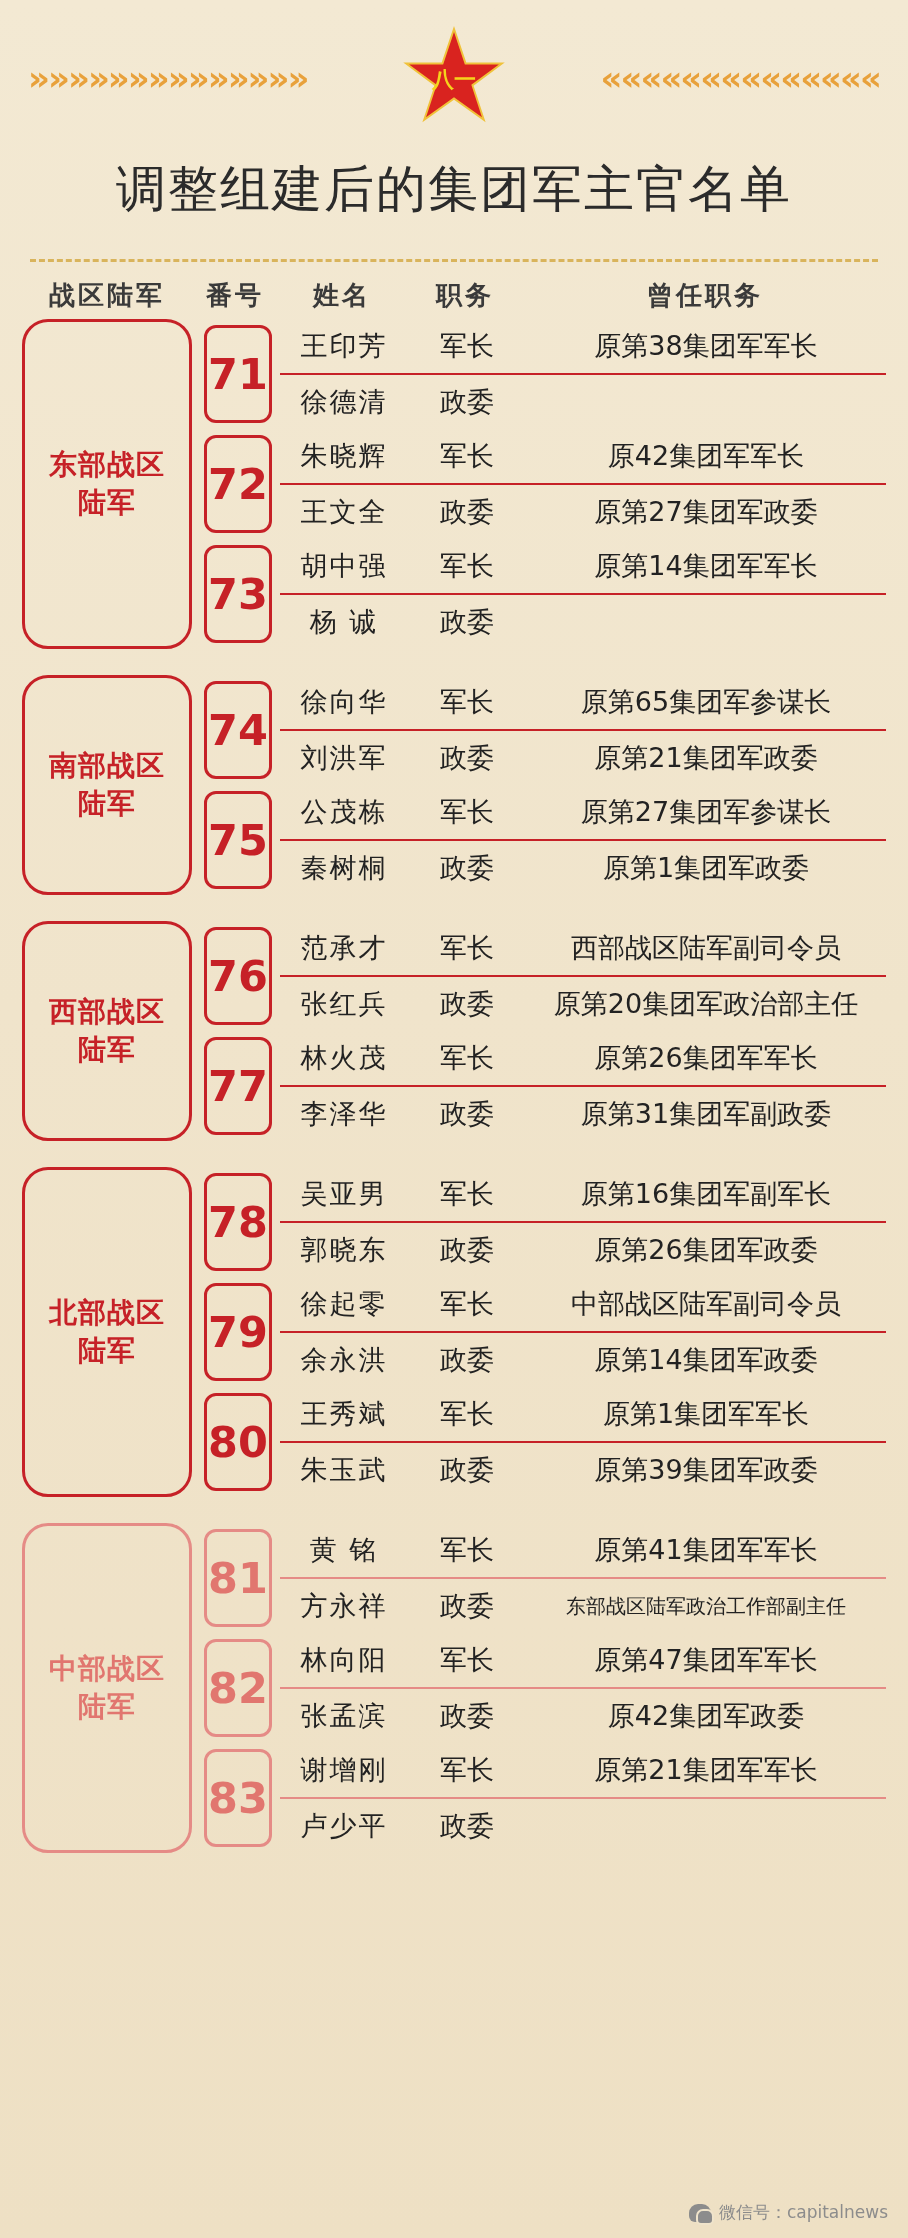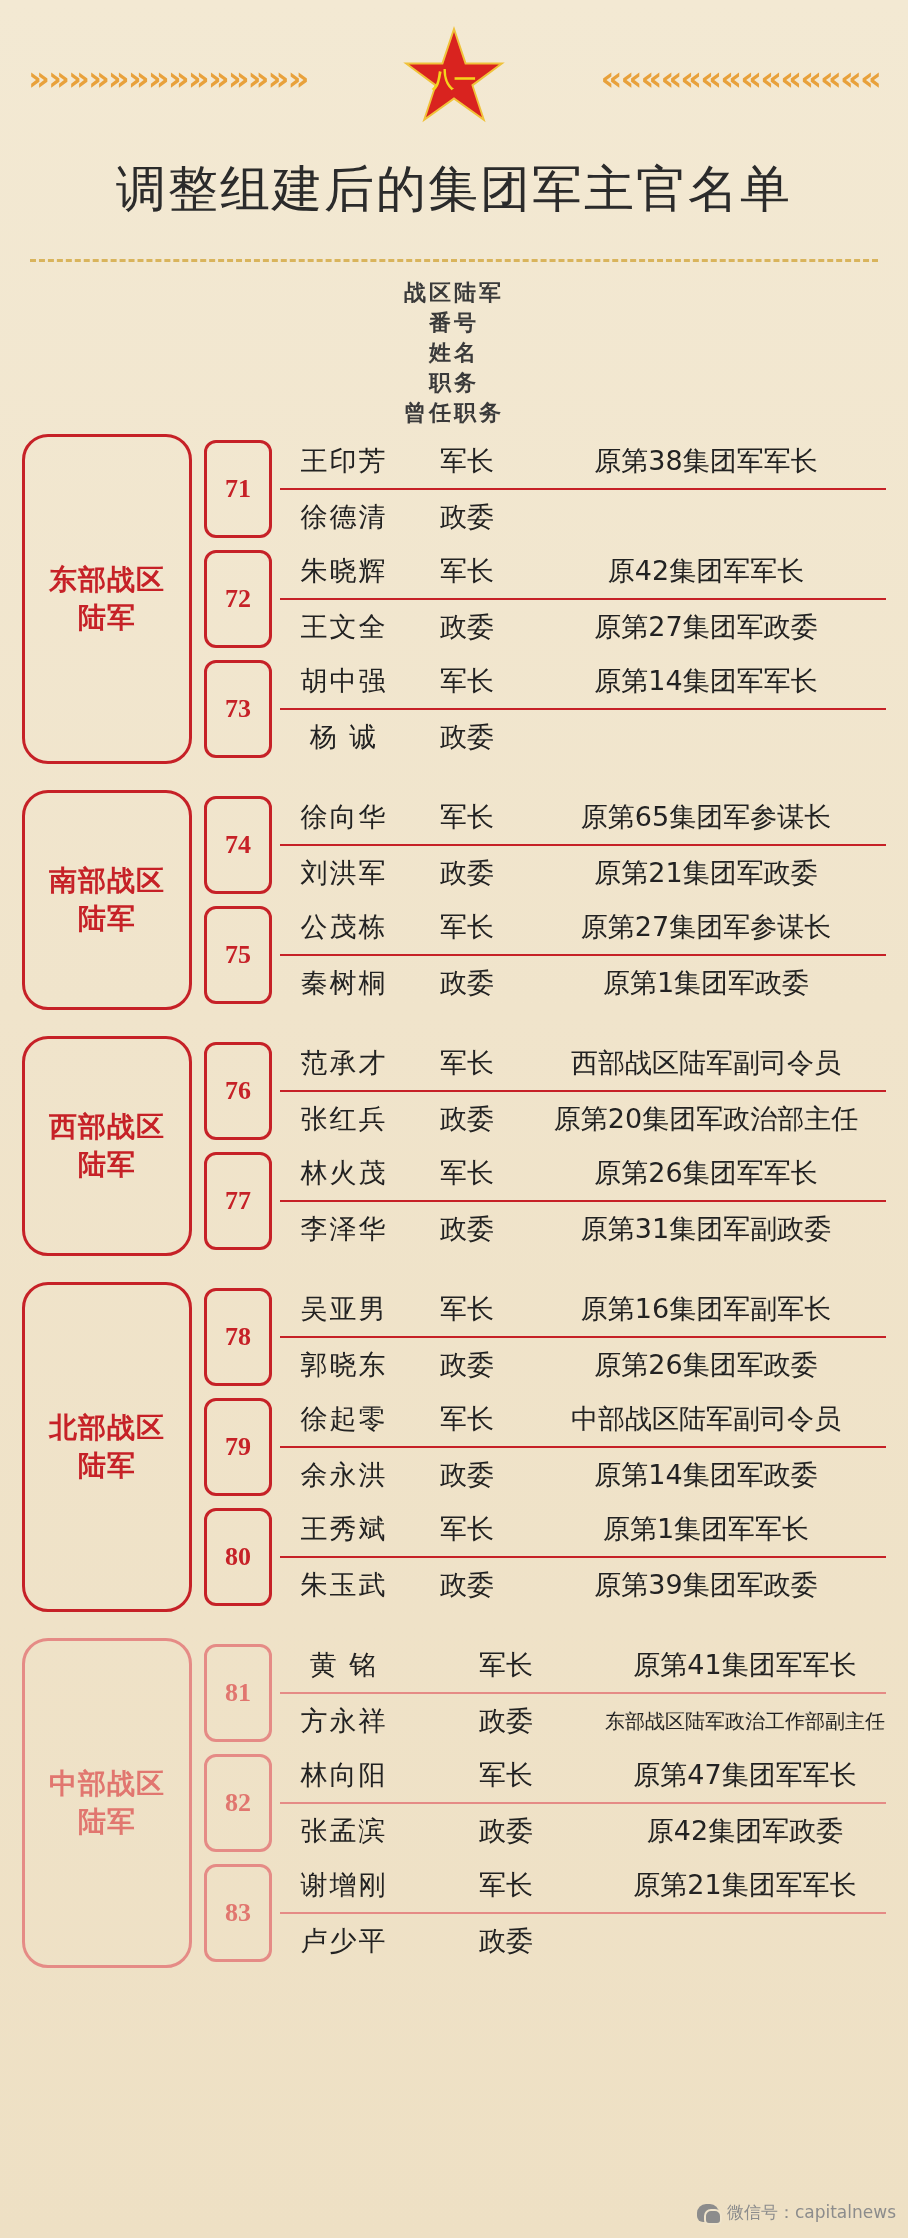--- a/index.html
+++ b/index.html
@@ -82,25 +82,24 @@
   .dashed{
     margin:36px 30px 0 30px;
     border-top:3px dashed #d9b45c;
     height:0;
   }
   
   .head-row{
     display:flex;
     align-items:center;
     margin:16px 22px 4px 22px;
-    font-size:22px;
+    font-size:26px;
     color:#3a3a3a;
     font-weight:bold;
     letter-spacing:3px;
-    flex-direction:column;
   }
   .c-zone{width:170px;text-align:center;}
   .c-num{width:86px;text-align:center;}
   .c-name{width:128px;text-align:center;}
   .c-post{width:118px;text-align:center;}
   .c-prev{flex:1;text-align:center;}
 
   
   .groups{margin:6px 22px 0 22px;}
   .group{
@@ -130,47 +129,46 @@
   .unit{
     display:flex;
     align-items:stretch;
   }
   .num-box{
     width:68px;
     margin:6px 8px 6px 12px;
     border:3px solid #c62127;
     border-radius:12px;
     color:#c62127;
-    font-size:26px;
+    font-size:43px;
     font-weight:bold;
     display:flex;align-items:center;justify-content:center;
     box-sizing:border-box;
     flex:0 0 68px;
-    font-family:Liberation Serif, serif;
   }
   .num-box.light{border-color:#e58b86;color:#e1766f;}
   .rows{flex:1;display:flex;flex-direction:column;justify-content:center;}
   .row{
     display:flex;
     align-items:center;
     height:54px;
     border-bottom:2px solid #c62127;
     font-size:27px;
     color:#222;
   }
-  .row.light{border-bottom-color:#e58b86;gap:39px;}
+  .row.light{border-bottom-color:#e58b86;}
   .row:last-child{border-bottom:none;}
   .row .nm{width:128px;text-align:center;letter-spacing:2px;}
   .row .ps{width:118px;text-align:center;}
   .row .pv{flex:1;text-align:center;}
   .row .pv.small{font-size:20px;}
   
   .footer{
     position:absolute;
-    right:12px;
+    right:20px;
     bottom:14px;
     display:flex;
     align-items:center;
     gap:8px;
     color:#8c8c8c;
     font-size:17px;
   }
   .wechat-icon{
     width:22px;height:18px;
     background:#8c8c8c;

